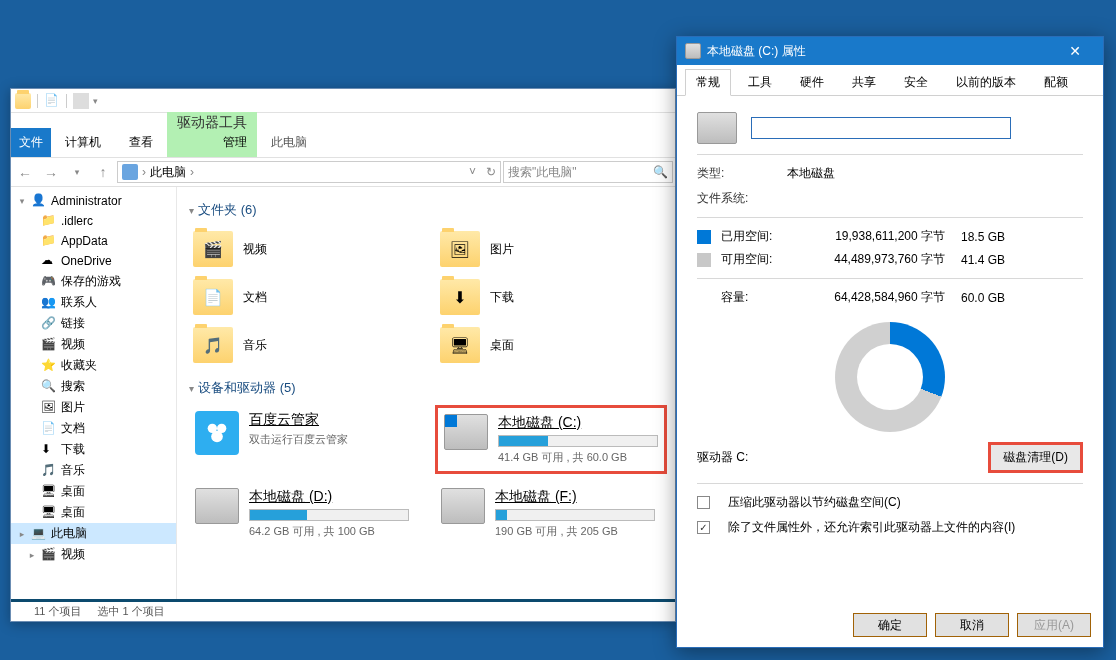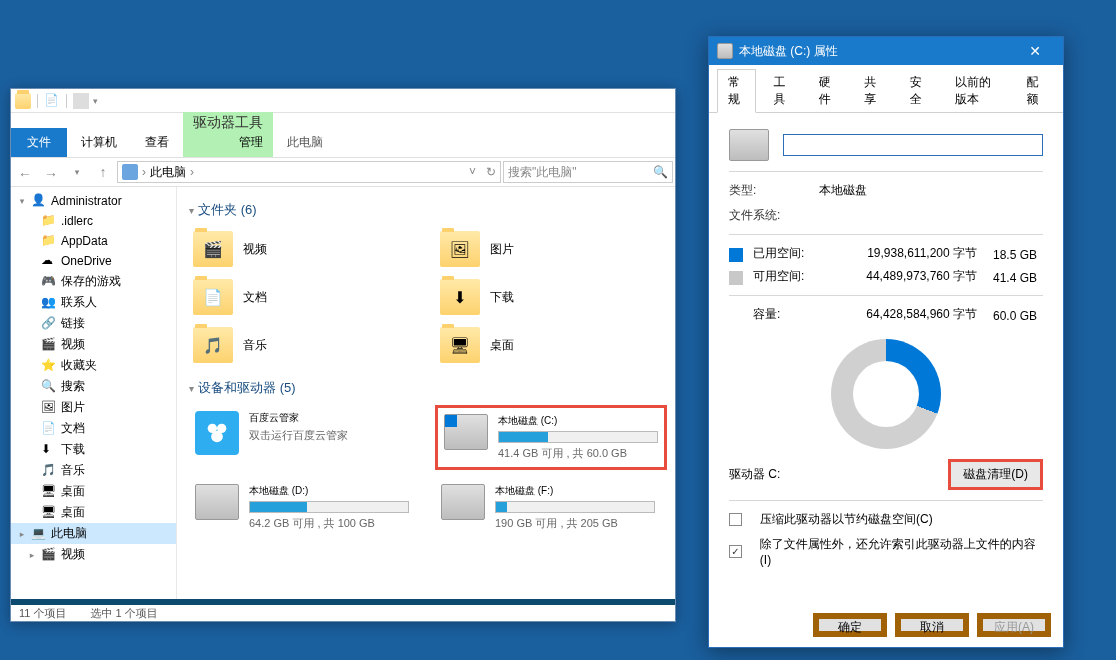--- a/index.html
+++ b/index.html
@@ -5,21 +5,21 @@
 * { box-sizing: border-box; margin: 0; padding: 0; font-family: "Microsoft YaHei", "Segoe UI", sans-serif; }
 body { width: 1116px; height: 660px; background: #1a5f9e; position: relative; overflow: hidden; font-size: 12px; }
 
 
 .explorer { position: absolute; left: 10px; top: 88px; width: 666px; height: 534px; background: #fff; border: 1px solid #6b8db3; box-shadow: 0 2px 12px rgba(0,0,0,.3); }
 .qat { height: 24px; background: #fff; border-bottom: 1px solid #e1e1e1; padding: 2px 4px; display: flex; align-items: center; gap: 4px; }
 .qat-icon { width: 16px; height: 16px; }
 .qat-sep { width: 1px; height: 14px; background: #ccc; margin: 0 2px; }
 .ribbon-tabs { height: 44px; background: #fff; position: relative; display: flex; align-items: flex-end; }
 .ribbon-tab { padding: 6px 14px; font-size: 12px; cursor: pointer; }
-.ribbon-tab.file { background: #1979ca; color: #fff; padding: 6px 16px; }
+.ribbon-tab.file { background: #1979ca; color: #fff; padding: 6px 8px; }
 .ribbon-context { background: #b3f0b3; padding: 2px 10px 6px; text-align: center; }
 .ribbon-context .ctx-title { font-size: 14px; color: #333; }
 .ribbon-context .ctx-tab { font-size: 12px; padding-top: 2px; text-align: right; }
 .ribbon-after { padding: 6px 14px; font-size: 12px; color: #555; }
 
 .nav-bar { height: 30px; border-top: 1px solid #e1e1e1; border-bottom: 1px solid #e1e1e1; display: flex; align-items: center; padding: 0 2px; gap: 2px; }
 .nav-arrow { width: 24px; height: 24px; display: flex; align-items: center; justify-content: center; color: #888; font-size: 14px; }
 .breadcrumb { flex: 1; height: 22px; border: 1px solid #ccc; display: flex; align-items: center; padding: 0 4px; font-size: 12px; gap: 4px; }
 .breadcrumb .crumb-icon { width: 16px; height: 16px; background: #6aa5e0; border-radius: 2px; }
 .breadcrumb .sep { color: #888; }
@@ -39,56 +39,56 @@
 .group-header .chev { font-size: 10px; color: #888; }
 .folders-grid { display: grid; grid-template-columns: 1fr 1fr; gap: 4px 20px; margin-bottom: 12px; }
 .folder-item { display: flex; align-items: center; gap: 10px; padding: 4px; }
 .folder-item .ficon { width: 40px; height: 36px; position: relative; }
 .folder-item .fname { font-size: 12px; }
 .drives-list { display: grid; grid-template-columns: 1fr 1fr; gap: 8px 20px; }
 .drive-item { display: flex; gap: 10px; padding: 6px; position: relative; }
 .drive-item.highlighted { border: 3px solid #e74c3c; }
 .drive-icon { width: 44px; height: 36px; }
 .drive-info { flex: 1; }
-.drive-name { font-size: 10px; margin-bottom: 3px; }
+.drive-name { font-size: 14px; margin-bottom: 3px; text-decoration: underline; }
 .drive-sub { font-size: 11px; color: #666; }
 .drive-bar { width: 160px; height: 12px; border: 1px solid #bbb; background: #f0f0f0; margin: 3px 0; }
 .drive-bar-fill { height: 100%; background: #26a0da; }
 .baidu-icon { width: 44px; height: 44px; background: #2eaef0; border-radius: 4px; display:flex; align-items:center; justify-content:center; }
 
-.status-bar { height: 22px; border-top: 6px solid #0c4a6e; display: flex; align-items: center; padding: 0 8px; font-size: 11px; color: #555; gap: 24px; }
-
-
-.props { position: absolute; left: 708px; top: 36px; width: 356px; height: 612px; background: #fff; border: 1px solid #2a6db8; box-shadow: 0 4px 20px rgba(0,0,0,.4); }
+.status-bar { height: 22px; border-top: 3px solid #0c4a6e; display: flex; align-items: center; padding: 0 23px; font-size: 11px; color: #555; gap: 16px; }
+
+
+.props { position: absolute; left: 676px; top: 36px; width: 428px; height: 612px; background: #fff; border: 1px solid #2a6db8; box-shadow: 0 4px 20px rgba(0,0,0,.4); }
 .props-title { height: 28px; background: #1979ca; color: #fff; display: flex; align-items: center; padding: 0 8px; font-size: 12px; }
 .props-title .picon { width: 16px; height: 16px; margin-right: 6px; }
 .props-title .pclose { margin-left: auto; width: 40px; text-align: center; font-size: 14px; }
 .props-tabs { display: flex; border-bottom: 1px solid #d0d0d0; padding: 4px 8px 0; gap: 6px; }
 .props-tab { padding: 4px 10px; font-size: 12px; border: 1px solid transparent; border-bottom: none; }
 .props-tab.active { border-color: #d0d0d0; background: #fff; border-bottom: 1px solid #fff; margin-bottom: -1px; }
 .props-body { padding: 16px 20px; font-size: 12px; }
 .props-row { display: flex; align-items: center; margin-bottom: 8px; }
 .props-label { width: 90px; color: #333; }
 .props-val { flex: 1; }
 .props-input { width: 260px; height: 22px; border: 1px solid #2a6db8; padding: 0 4px; }
 .props-sep { border-top: 1px solid #d8d8d8; margin: 10px 0; }
-.space-row { display: flex; align-items: flex-end; margin-bottom: 6px; }
+.space-row { display: flex; align-items: center; margin-bottom: 6px; }
 .space-sw { width: 14px; height: 14px; margin-right: 10px; }
 .space-lbl { width: 74px; }
 .space-bytes { width: 150px; text-align: right; }
 .space-sz { width: 60px; text-align: right; }
 .pie-wrap { display: flex; align-items: center; margin: 16px 0 10px; }
 .pie { width: 110px; height: 110px; border-radius: 50%; background: conic-gradient(#0078d7 0deg 111deg, #d0d0d0 111deg 360deg); position: relative; margin: 0 auto; }
 .pie::after { content:""; position:absolute; inset: 22px; background:#fff; border-radius:50%; }
 .cleanup-row { display: flex; align-items: center; margin-top: 8px; }
 .cleanup-btn { margin-left: auto; padding: 4px 12px; border: 3px solid #e74c3c; background: #e8e8e8; font-size: 12px; }
 .chk-row { display: flex; align-items: center; gap: 18px; margin: 8px 0; font-size: 12px; }
 .chk { width: 13px; height: 13px; border: 1px solid #888; display:inline-flex; align-items:center; justify-content:center; font-size:10px; color:#333; }
 .props-buttons { position: absolute; bottom: 10px; right: 12px; display: flex; gap: 8px; }
-.props-btn { width: 74px; height: 24px; border: 6px solid #a16207; background: #e1e1e1; font-size: 12px; }
+.props-btn { width: 74px; height: 24px; border: 1px solid #a16207; background: #e1e1e1; font-size: 12px; }
 .props-btn.disabled { color: #999; }
 
 
 .icon-folder { background: linear-gradient(#ffe9a8,#fdd26e); border-radius:2px; position:relative; }
 .icon-folder::before { content:""; position:absolute; top:-3px; left:2px; width:12px; height:4px; background:#fdd26e; border-radius:1px 1px 0 0; }
 .icon-hdd { background: linear-gradient(#e0e0e0,#bdbdbd); border-radius:2px; border:1px solid #999; }
 </style>
 </head>
 <body>
 

